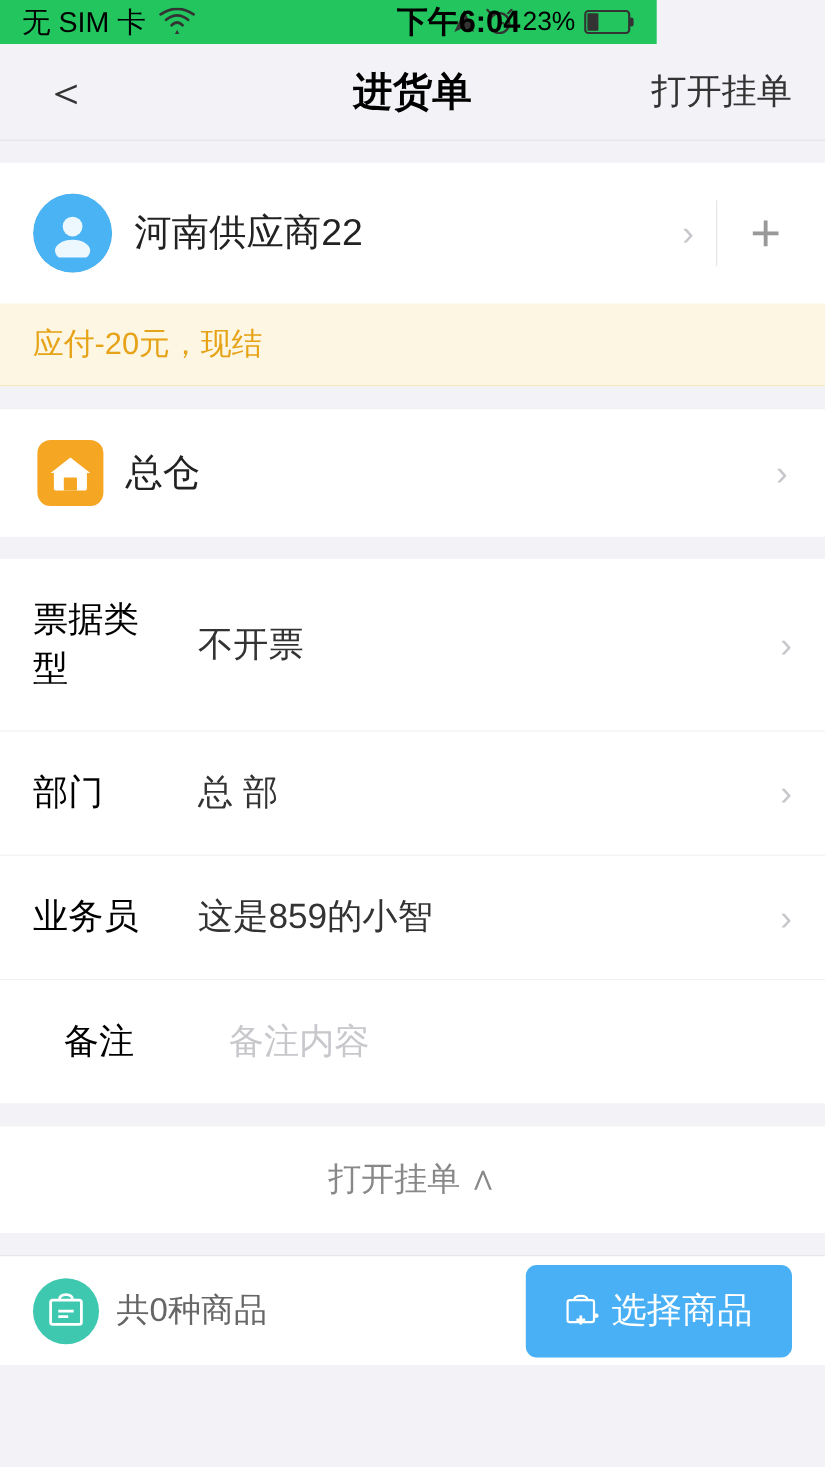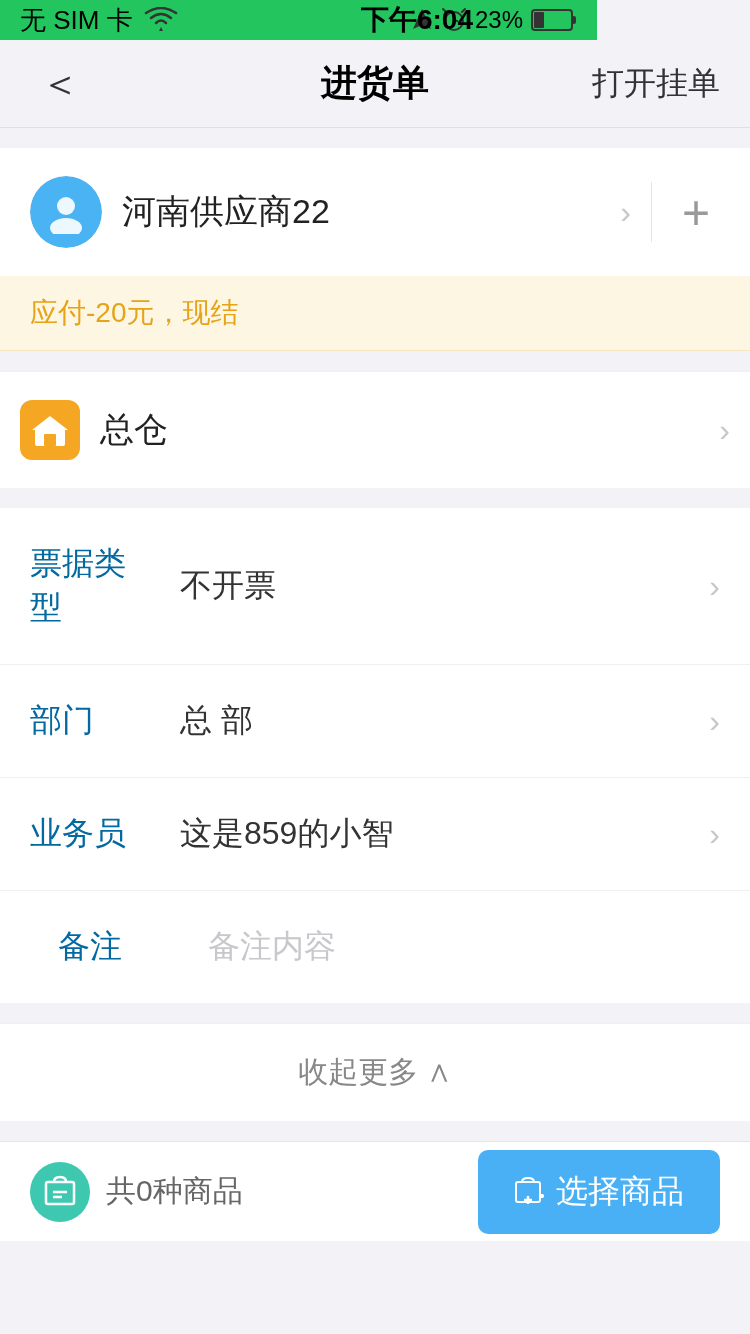--- a/index.html
+++ b/index.html
@@ -123,21 +123,21 @@
       padding: 18px 30px;
       font-size: 28px;
       color: #e6a317;
       border-bottom: 1px solid #f5e6c0;
     }
 
     
     .warehouse-row {
       display: flex;
       align-items: center;
-      padding: 28px 20px;
+      padding: 28px 34px;
       background: #fff;
       border-top: 1px solid #f0f0f0;
     }
     .warehouse-icon {
       width: 60px;
       height: 60px;
       border-radius: 12px;
       background: #f5a623;
       display: flex;
       align-items: center;
@@ -162,21 +162,21 @@
       padding: 34px 30px;
       border-bottom: 1px solid #f0f0f0;
       min-height: 100px;
     }
     .form-row:last-child {
       border-bottom: none;
       margin-left: 28px;
     }
     .form-label {
       font-size: 32px;
-      color: #0369a1;
+      color: #000000;
       width: 120px;
       flex-shrink: 0;
     }
     .form-value {
       flex: 1;
       font-size: 32px;
       color: #333;
       padding-left: 30px;
     }
     .form-value.placeholder {
@@ -352,21 +352,21 @@
     <span class="chevron-right">›</span>
   </div>
 
   <div class="form-row">
     <span class="form-label">备注</span>
     <span class="form-value placeholder">备注内容</span>
   </div>
 </div>
 
 <div class="collapse-row">
-  <span>收起更多 ∧</span>
+  <span>打开挂单 ∧</span>
 </div>
 
 <div class="bottom-bar">
   <div class="product-count-icon">
     <svg width="36" height="36" viewBox="0 0 36 36">
       <rect x="4" y="8" width="28" height="22" rx="2" fill="none" stroke="white" stroke-width="2.5"></rect>
       <path d="M12 8 Q12 3 18 3 Q24 3 24 8" fill="none" stroke="white" stroke-width="2.5"></path>
       <line x1="11" y1="18" x2="25" y2="18" stroke="white" stroke-width="2.5"></line>
       <line x1="11" y1="23" x2="20" y2="23" stroke="white" stroke-width="2.5"></line>
     </svg>

